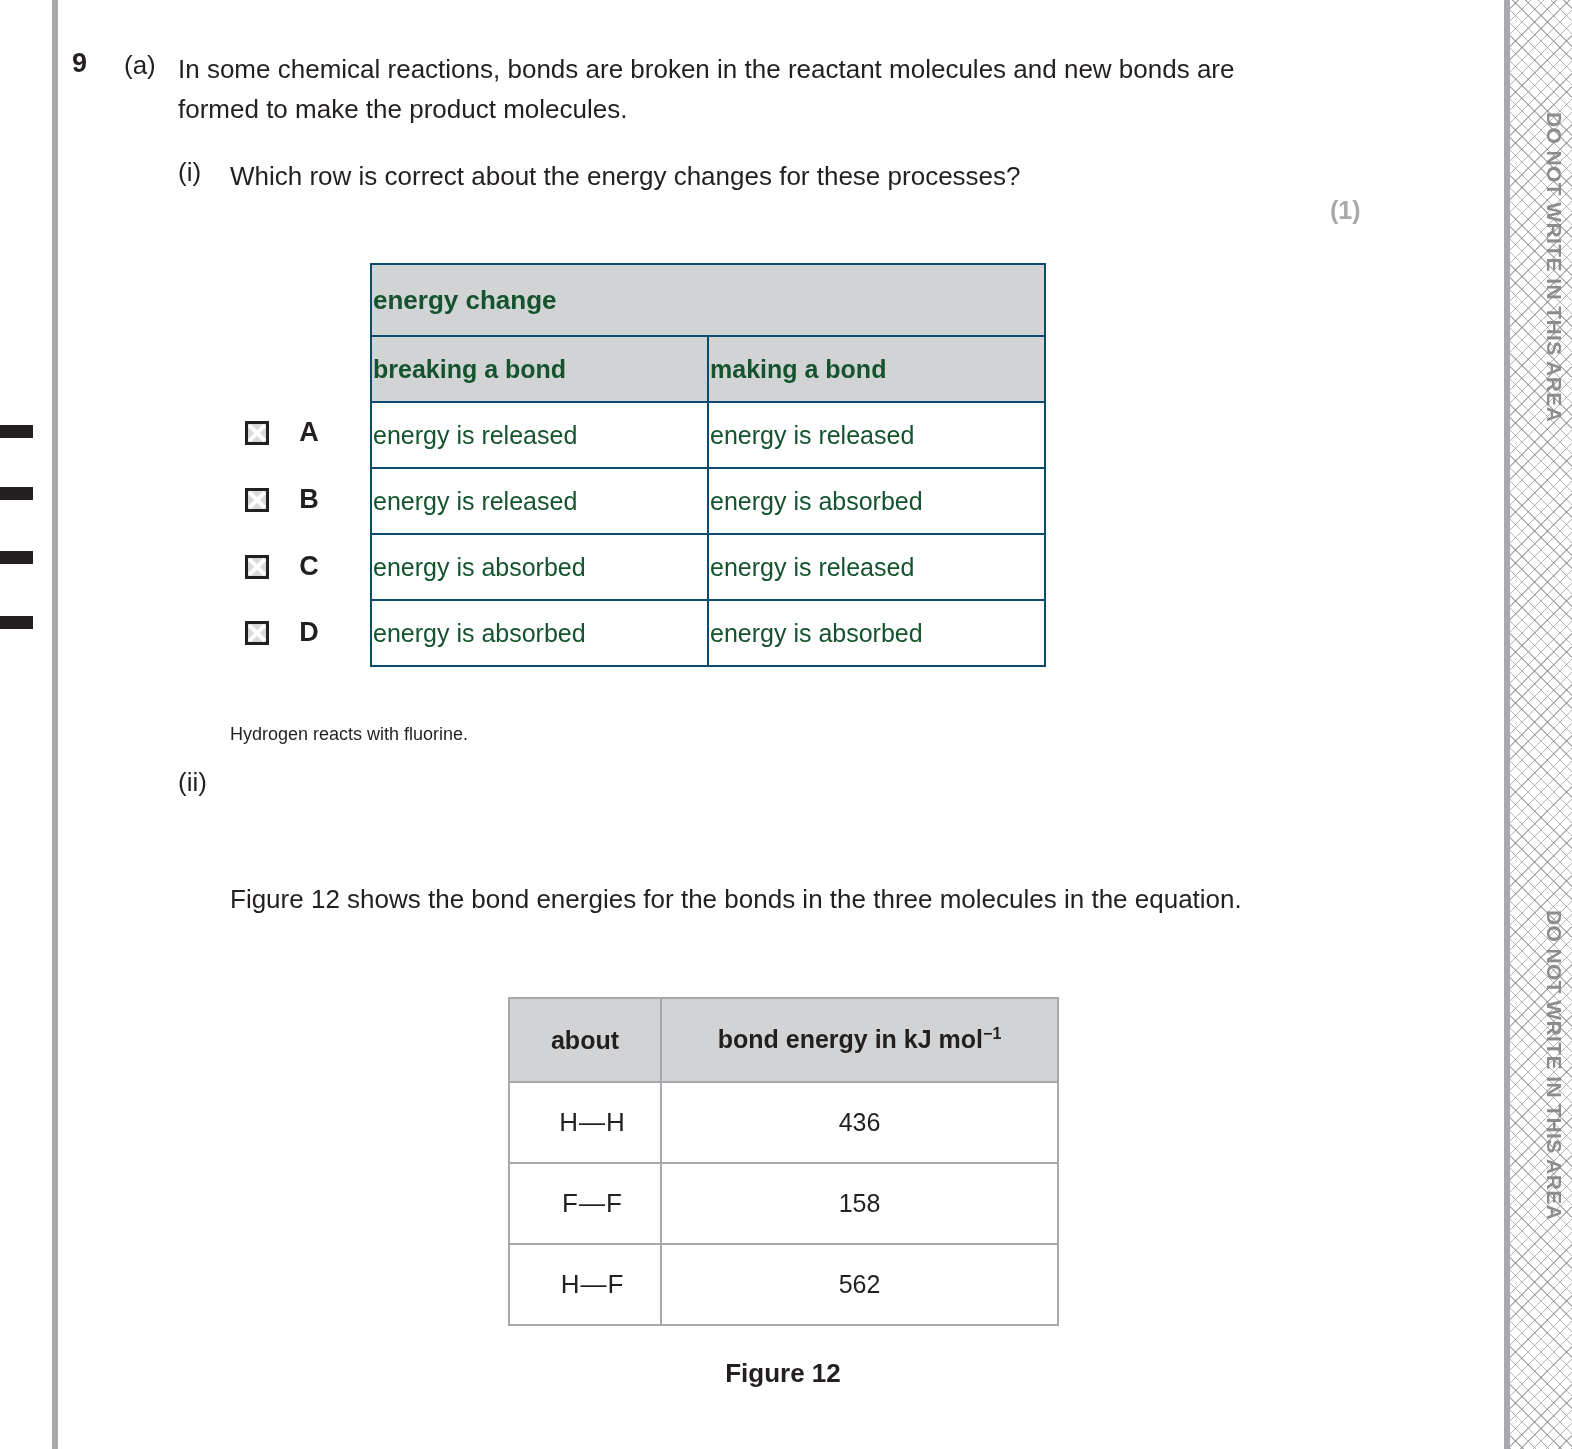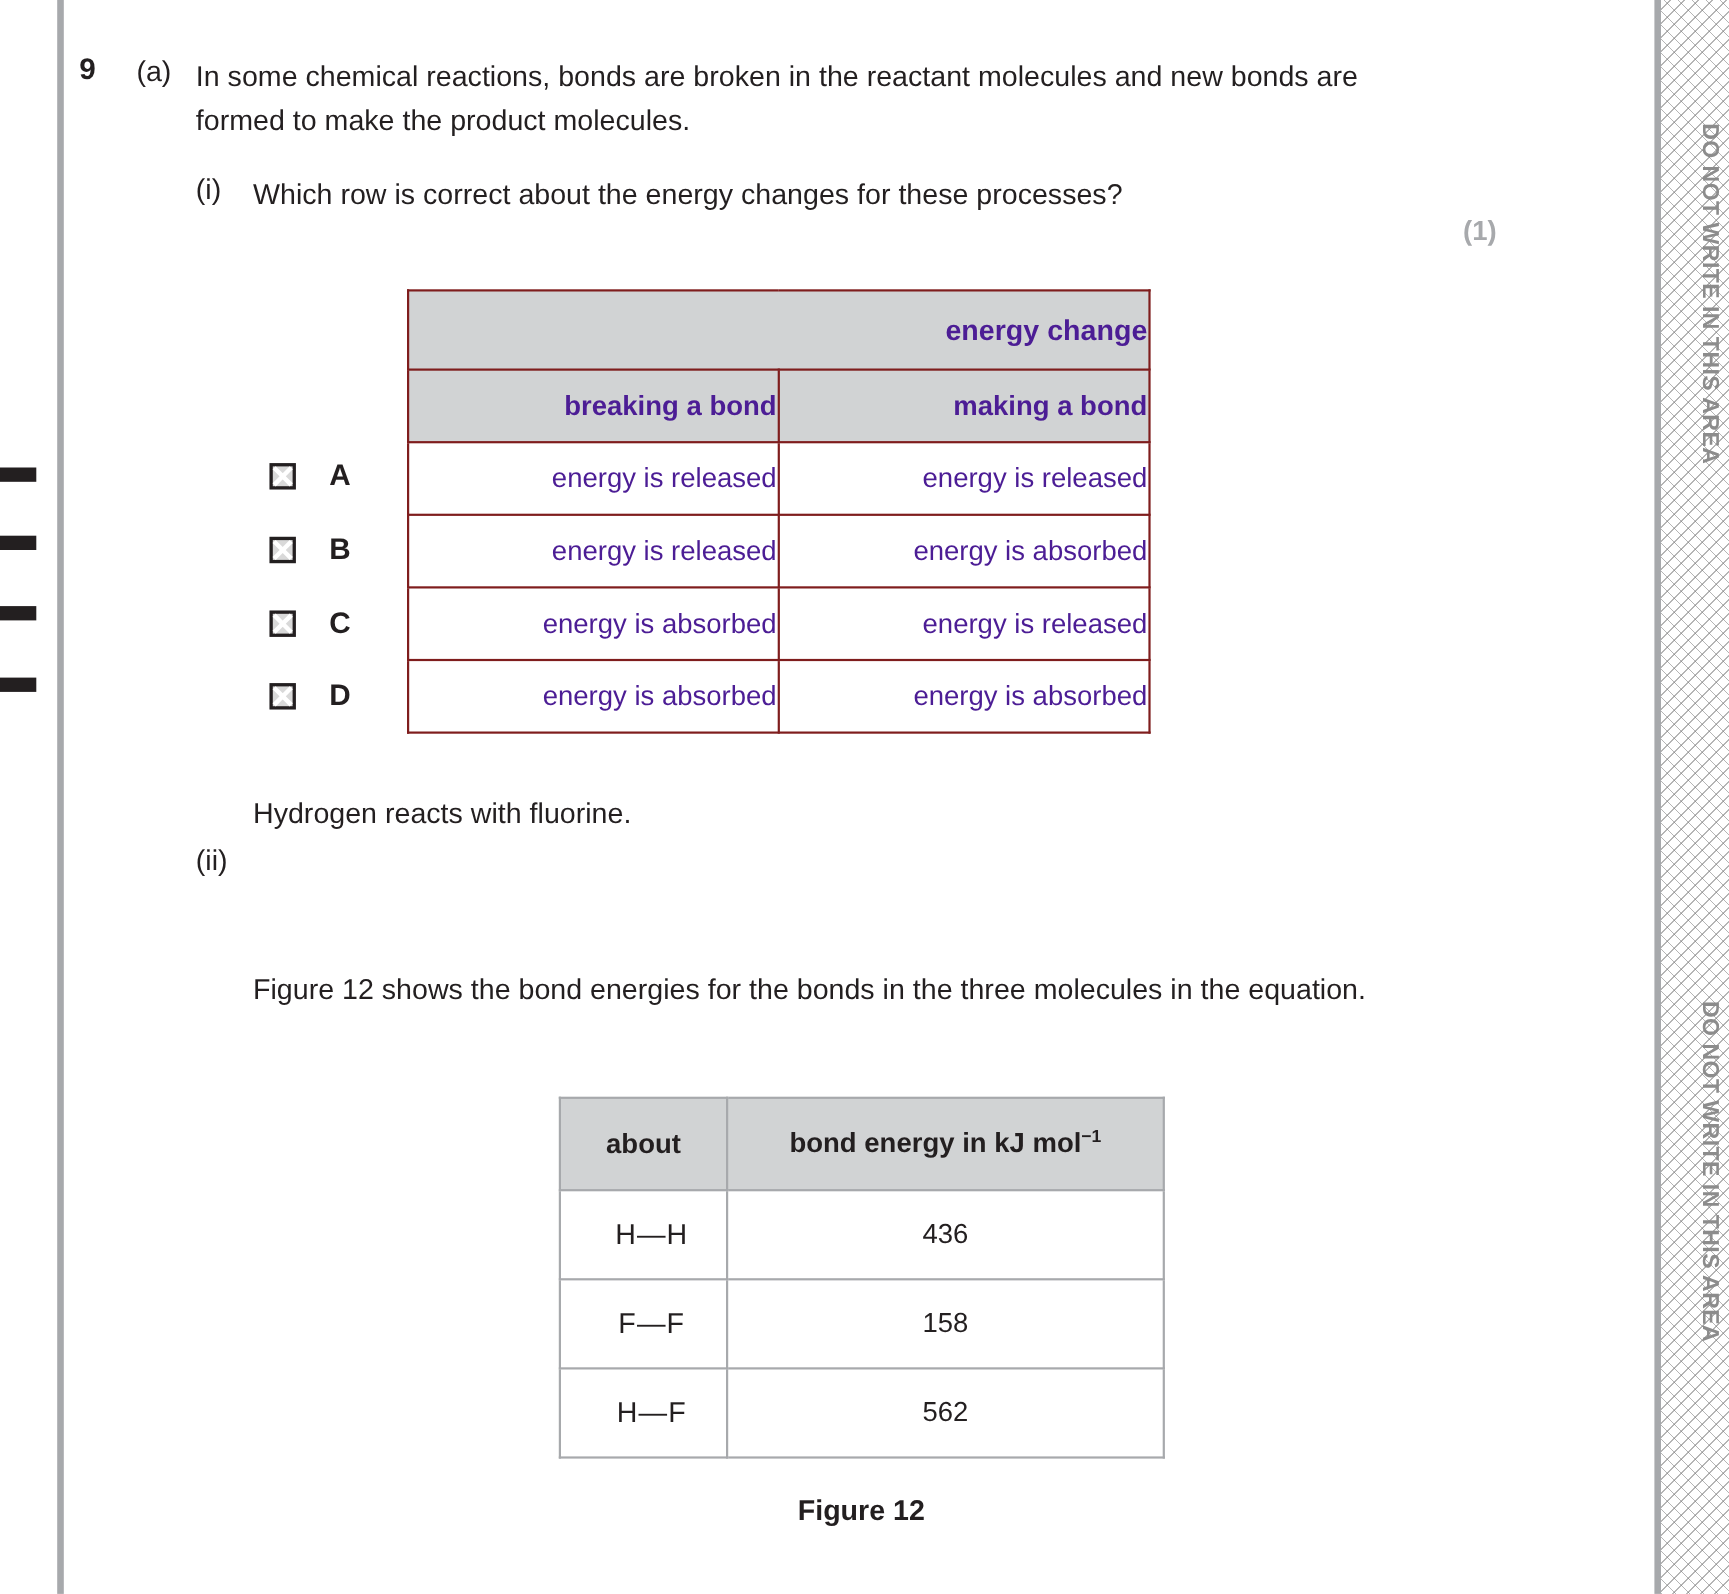--- a/index.html
+++ b/index.html
@@ -129,21 +129,21 @@
     position: absolute;
     left: 178px;
     top: 767px;
     font-size: 26px;
   }
   .body-ii {
     position: absolute;
     left: 230px;
     top: 724px;
     width: 1060px;
-    font-size: 26px;
+    font-size: 18px;
   }
   .equation {
     position: absolute;
     left: 0;
     right: 0;
     top: 800px;
     text-align: center;
     font-size: 28px;
     letter-spacing: 1px;
   }
@@ -173,25 +173,25 @@
     left: 370px;
     top: 263px;
     width: 676px;
   }
   table.mcq {
     border-collapse: collapse;
     table-layout: fixed;
     width: 676px;
   }
   table.mcq th, table.mcq td {
-    border: 2px solid #7f1d1d;
+    border: 2px solid #0c4a6e;
     font-size: 25px;
-    text-align: right;
+    text-align: left;
     font-weight: normal;
-    color: #4c1d95;
+    color: #14532d;
   }
   table.mcq th {
     background: #d1d3d4;
     font-weight: bold;
   }
   table.mcq th.span-head {
     height: 68px;
     font-size: 26px;
   }
   table.mcq th.sub-head {

